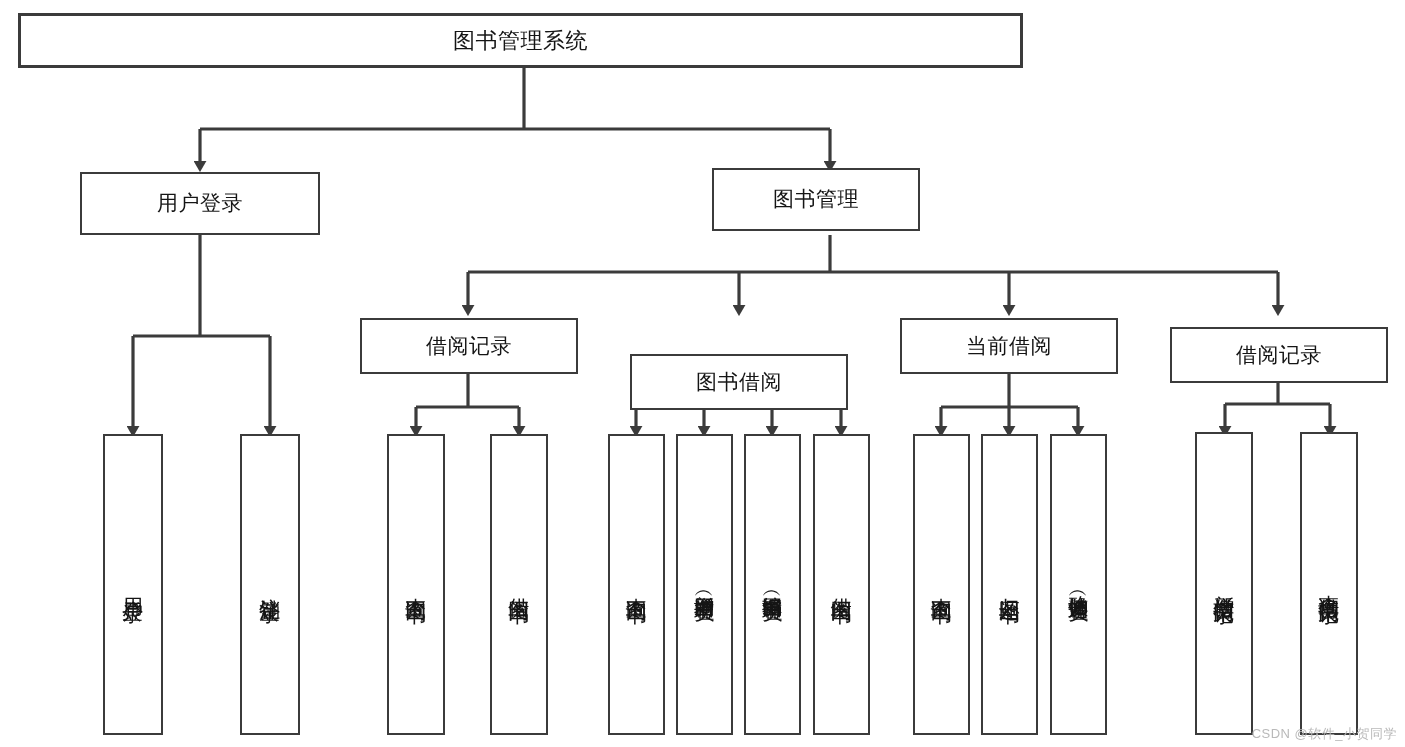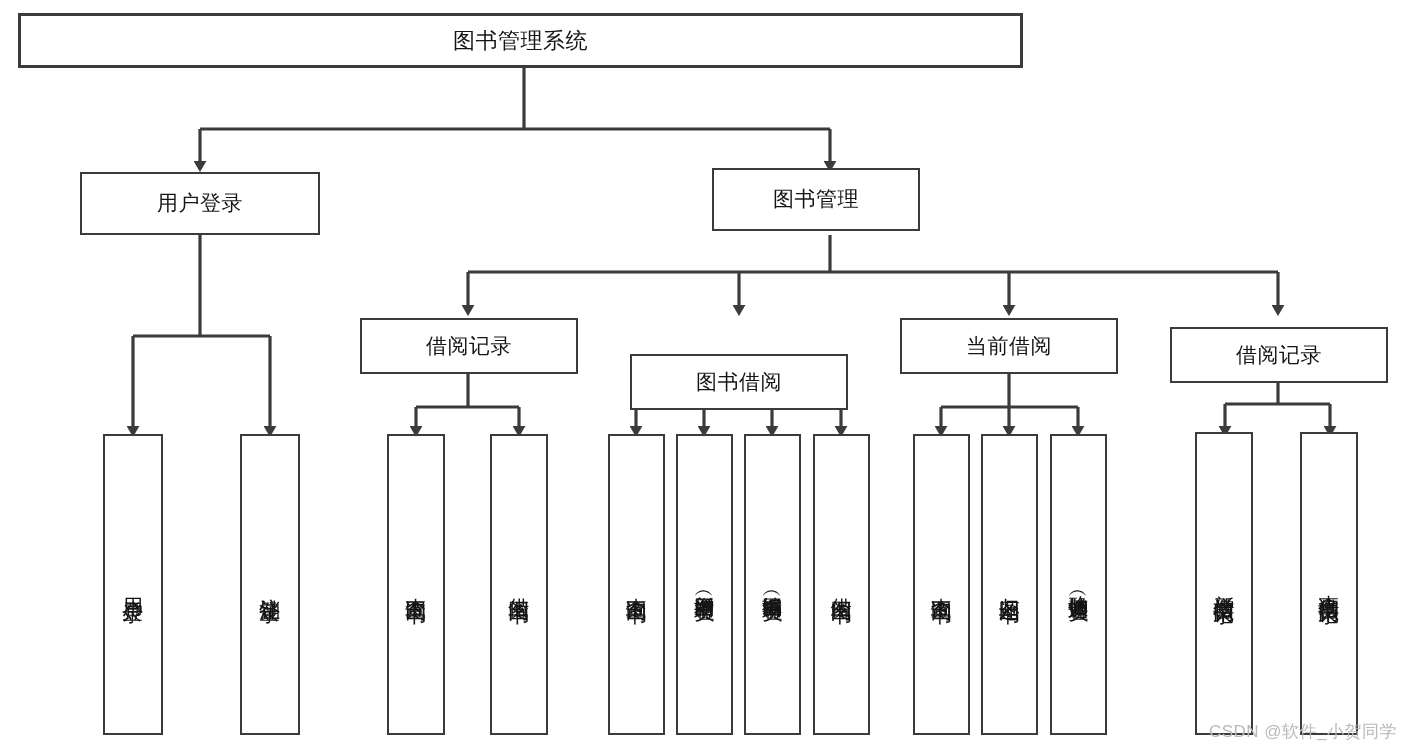--- a/index.html
+++ b/index.html
@@ -66,21 +66,21 @@
     max-height: 100%;
   }
   .node.vert.tall .node-label {
     font-size: 20px;
     letter-spacing: 1px;
   }
   #watermark {
     position: absolute;
     right: 8px;
     bottom: 4px;
-    font-size: 17px;
+    font-size: 13px;
     color: #b9b9b9;
     letter-spacing: 0.5px;
     z-index: 6;
     white-space: nowrap;
   }
 </style>
 </head>
 <body>
 
 <div id="canvas">

